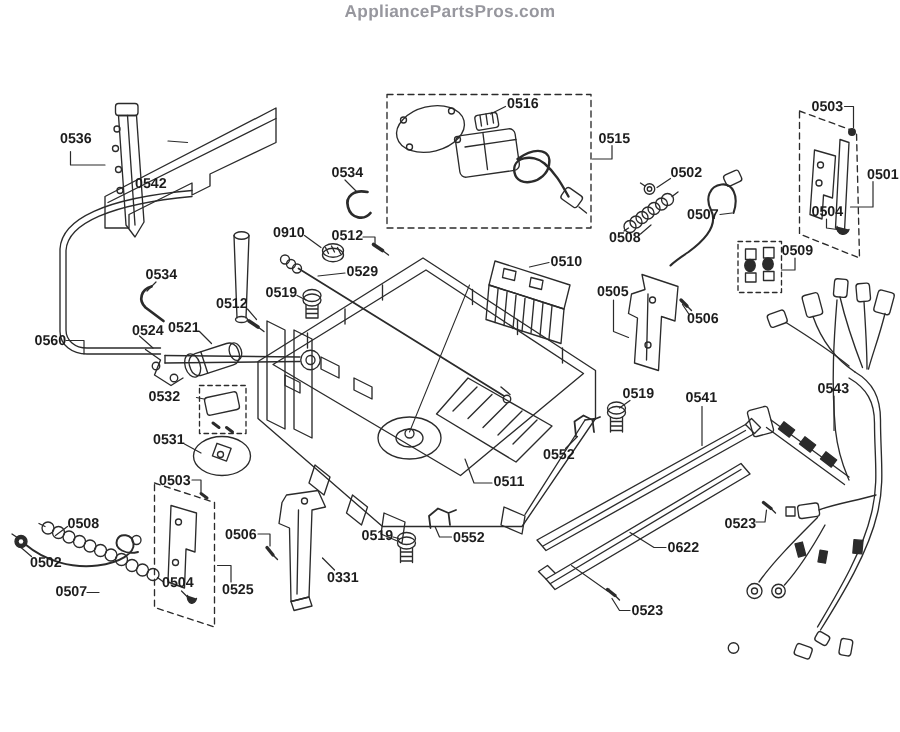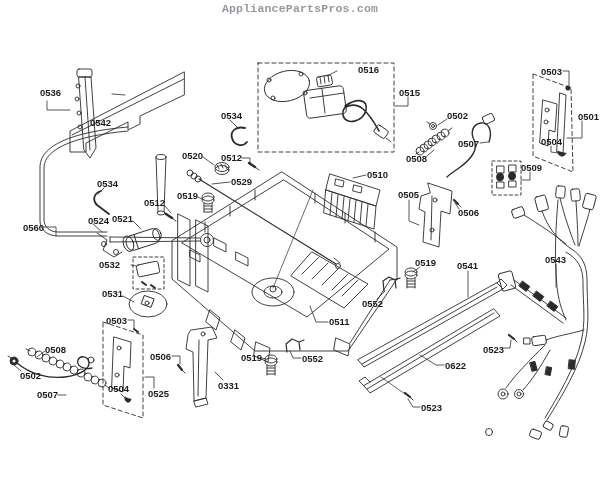--- a/index.html
+++ b/index.html
@@ -1,20 +1,20 @@
 <!DOCTYPE html>
 <html><head>
 <meta charset="utf-8">
 <style>
   html,body{margin:0;padding:0;background:#fff;}
   .stage{position:relative;width:600px;height:488px;background:#ffffff;overflow:hidden;
          font-family:"Liberation Sans", sans-serif;}
   .stage svg{position:absolute;left:0;top:0;}
   .watermark{position:absolute;top:2px;left:50%;transform:translateX(-50%);
-             font-size:11.5px;font-weight:bold;color:#97979e;letter-spacing:.2px;white-space:nowrap;font-family:Liberation Mono, monospace;}
+             font-size:11.5px;font-weight:bold;color:#97979e;letter-spacing:.2px;white-space:nowrap;}
   .callout{position:absolute;font-size:9.5px;font-weight:bold;color:#1c1c1c;
            line-height:9px;white-space:nowrap;}
 </style>
 </head>
 <body>
 
 <div class="stage">
 
 <svg width="600" height="488" viewBox="0 0 600 488">
 <g stroke="#2b2b2b" fill="none" stroke-width="0.9" stroke-linejoin="round" stroke-linecap="round">
@@ -398,31 +398,31 @@
     <path d="M420,407 L413,407 L408,399"></path>
   </g>
 </g>
 </svg>
 
 <div class="watermark">AppliancePartsPros.com</div>
 
 <div id="callout-layer">
       <div class="callout" style="left: 40px; top: 88px;">0536</div>
       <div class="callout" style="left: 90px; top: 90px; margin-top: 28px;">0542</div>
-      <div class="callout" style="left: 338px; top: 65px; margin-left: 20px;">0516</div>
+      <div class="callout" style="left: 338px; top: 65px;">0516</div>
       <div class="callout" style="left: 399px; top: 88px;">0515</div>
       <div class="callout" style="left: 541px; top: 67px;">0503</div>
       <div class="callout" style="left: 578px; top: 112px;">0501</div>
       <div class="callout" style="left: 221px; top: 111px;">0534</div>
       <div class="callout" style="left: 447px; top: 111px;">0502</div>
       <div class="callout" style="left: 458px; top: 139px;">0507</div>
       <div class="callout" style="left: 541px; top: 137px;">0504</div>
       <div class="callout" style="left: 406px; top: 154px;">0508</div>
       <div class="callout" style="left: 521px; top: 163px;">0509</div>
-      <div class="callout" style="left: 182px; top: 151px;">0520</div>
+      <div class="callout" style="left: 182px; top: 151px;">0910</div>
       <div class="callout" style="left: 221px; top: 153px;">0512</div>
       <div class="callout" style="left: 367px; top: 170px;">0510</div>
       <div class="callout" style="left: 231px; top: 177px; text-align: right;">0529</div>
       <div class="callout" style="left: 177px; top: 191px;">0519</div>
       <div class="callout" style="left: 144px; top: 198px;">0512</div>
       <div class="callout" style="left: 398px; top: 190px;">0505</div>
       <div class="callout" style="left: 458px; top: 208px;">0506</div>
       <div class="callout" style="left: 97px; top: 179px;">0534</div>
       <div class="callout" style="left: 88px; top: 216px;">0524</div>
       <div class="callout" style="left: 112px; top: 214px;">0521</div>

